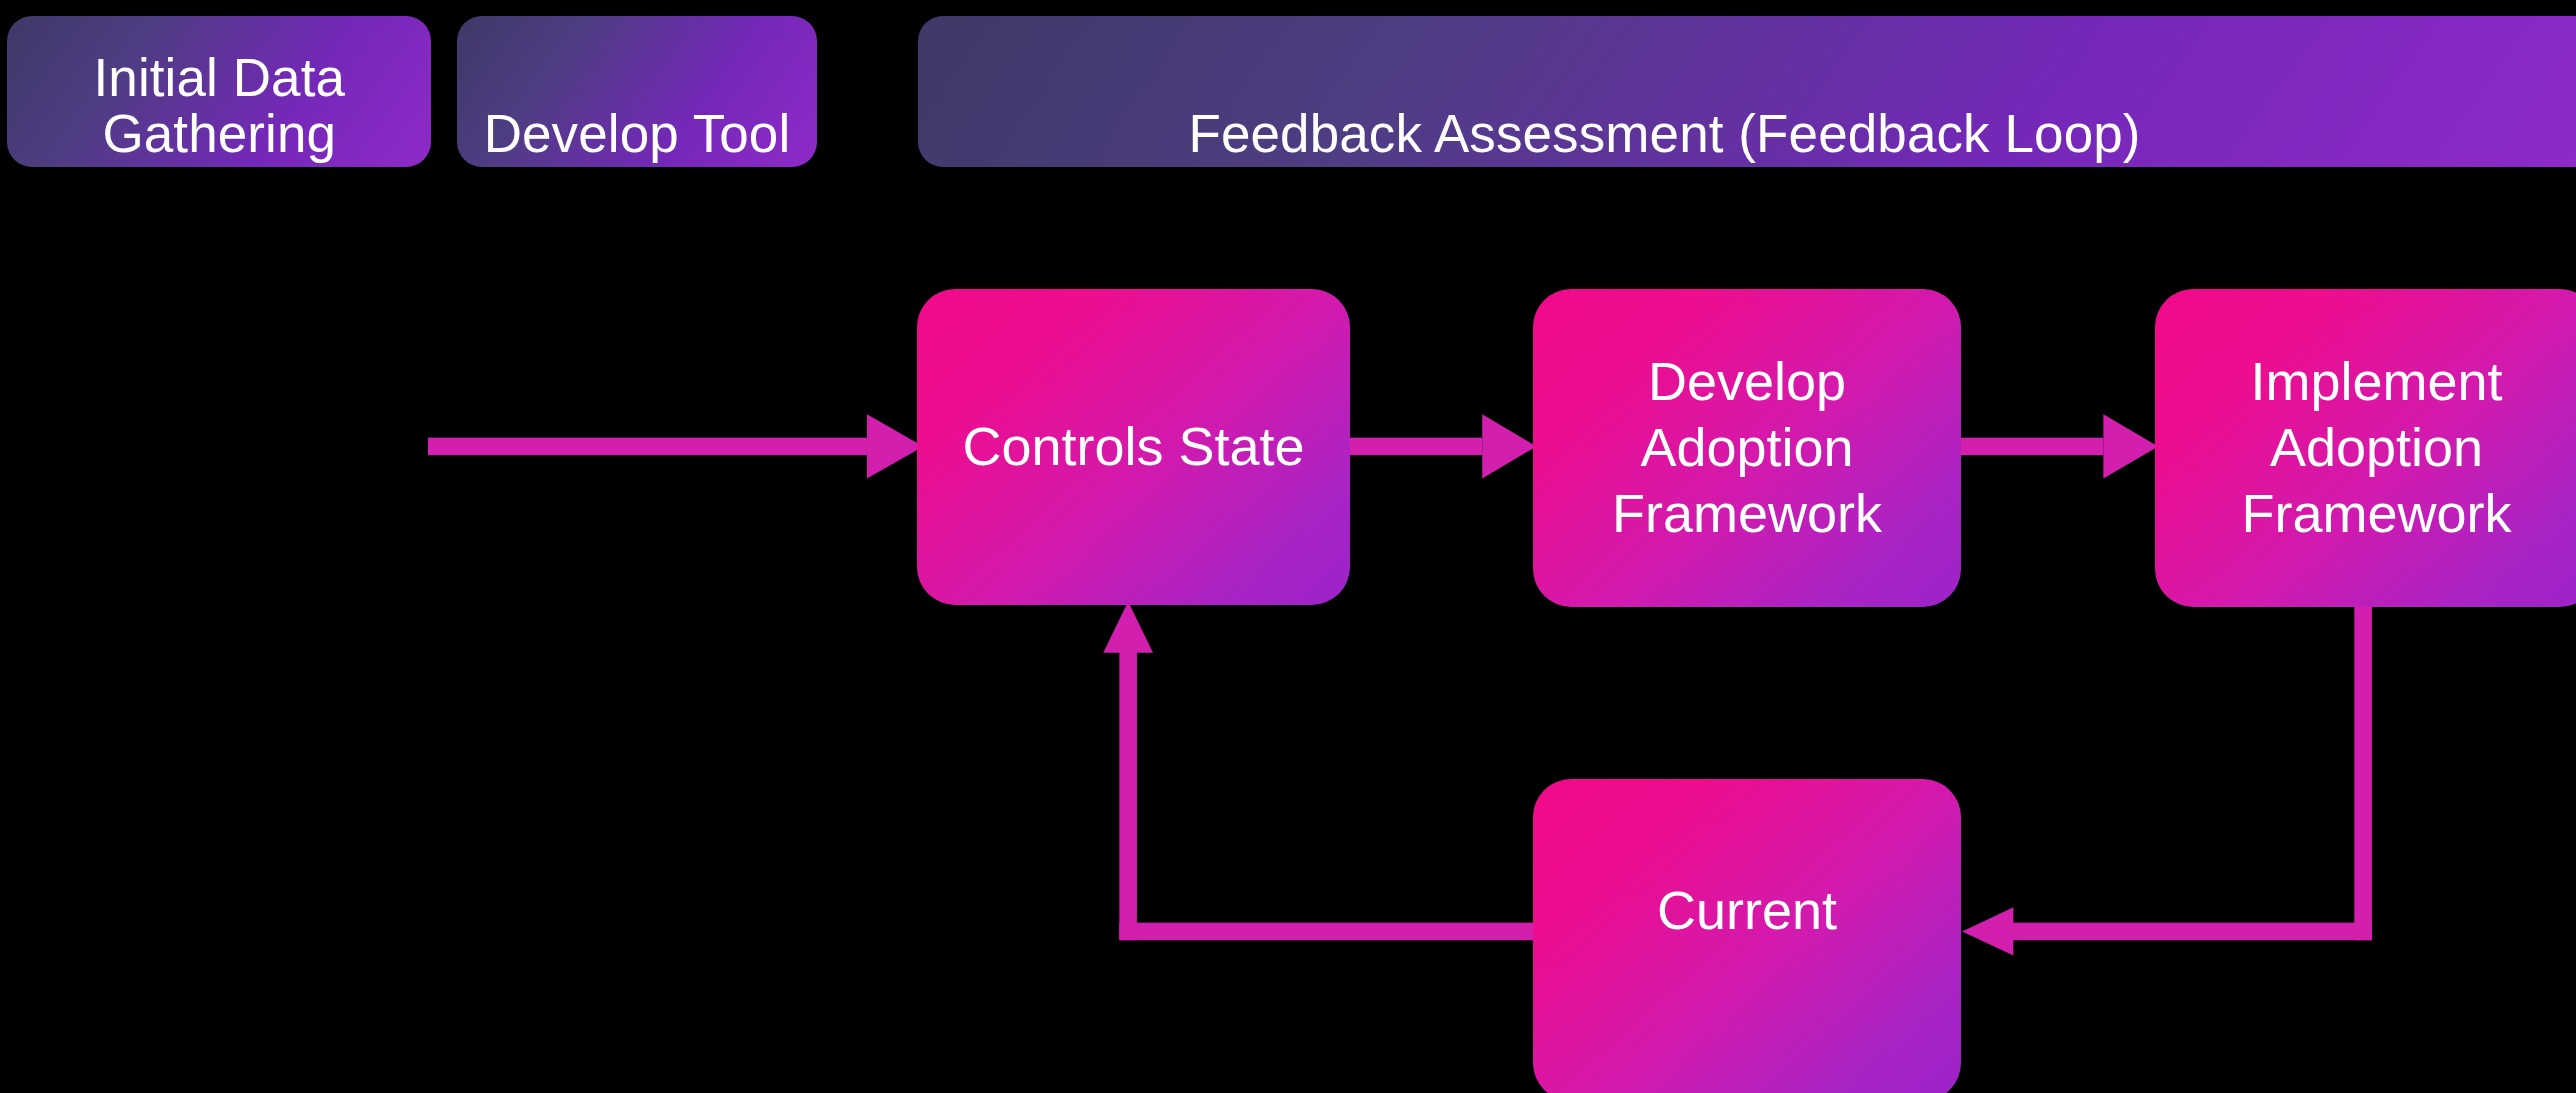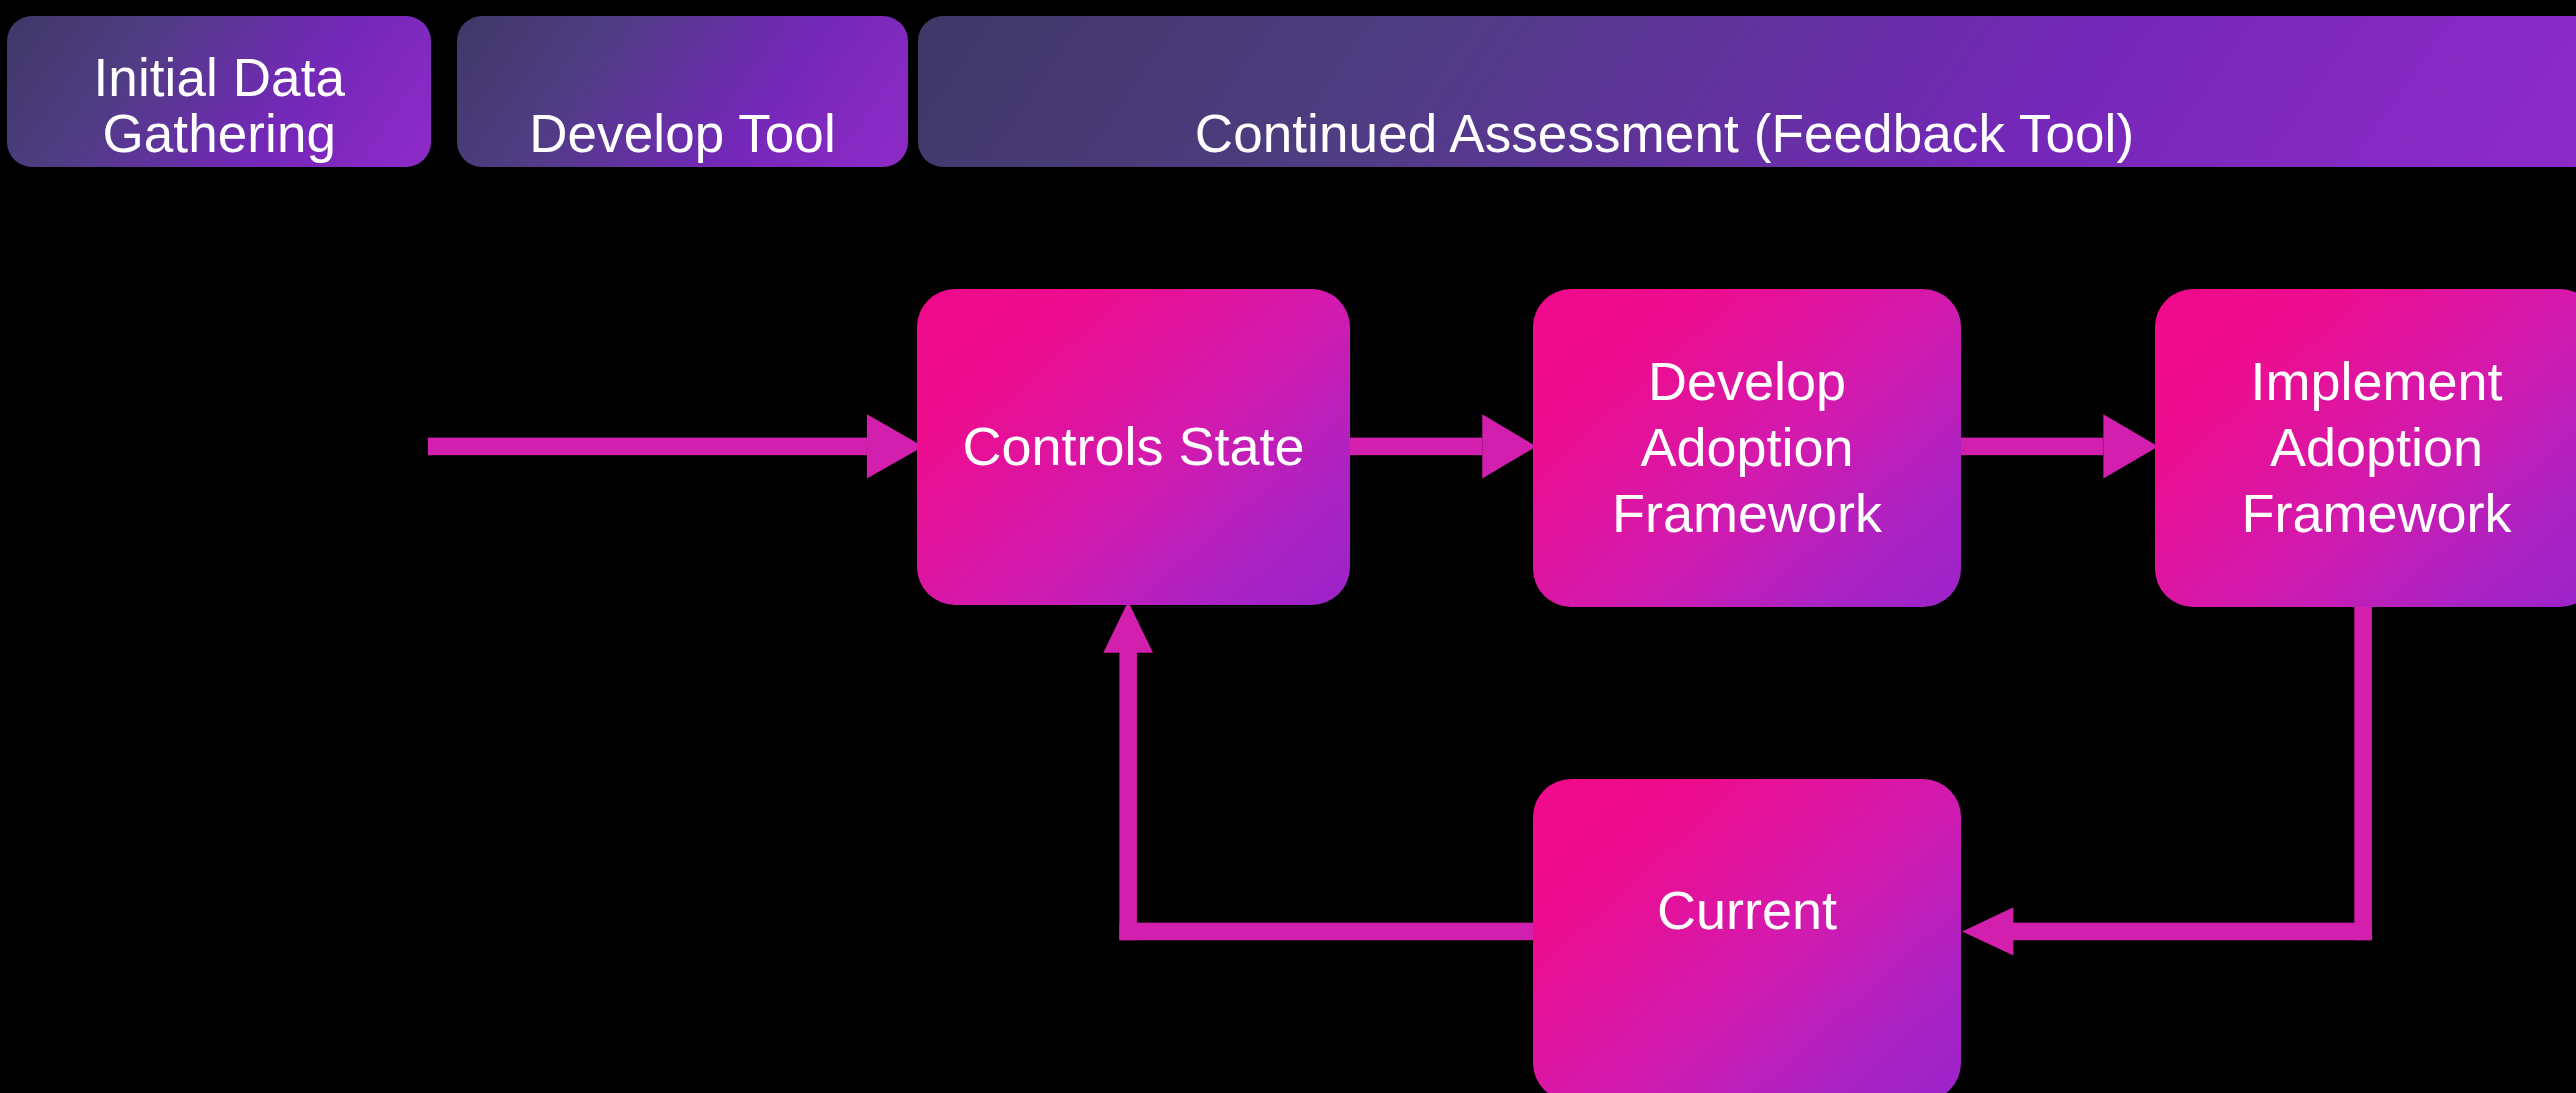--- a/index.html
+++ b/index.html
@@ -94,26 +94,26 @@
       <rect x="1530" y="1261" width="570" height="24" fill="#d31fae"></rect>
       <rect x="1530" y="885" width="24" height="400" fill="#d31fae"></rect>
       <polygon points="1508,892 1576,892 1542,822" fill="#d31fae"></polygon>
     </g>
   </svg>
 
   <div class="phase-banner" style="left:7.3px; top:16px; width:424px; height:151px;">
     <span>Initial Data Gathering</span>
   </div>
 
-  <div class="phase-banner" style="left:457px; top:16px; width:451px; height:151px;">
+  <div class="phase-banner" style="left:457px; top:16px; width:360px; height:151px;">
     <span>Develop Tool</span>
   </div>
 
   <div class="phase-banner" style="left:918px; top:16px; width:1683px; height:151px; justify-content:center;">
-    <span style="position:relative; left:-95px;">Continued Assessment (Feedback Tool)</span>
+    <span style="position:relative; left:-95px;">Feedback Assessment (Feedback Loop)</span>
   </div>
 
 
   <div class="process-box" style="left:917px; top:289px; width:433px; height:316px;">
     <span>Controls State</span>
   </div>
 
   <div class="process-box" style="left:1533px; top:289px; width:428px; height:318px;">
     <span style="max-width:315px;">Develop Adoption Framework</span>
   </div>

